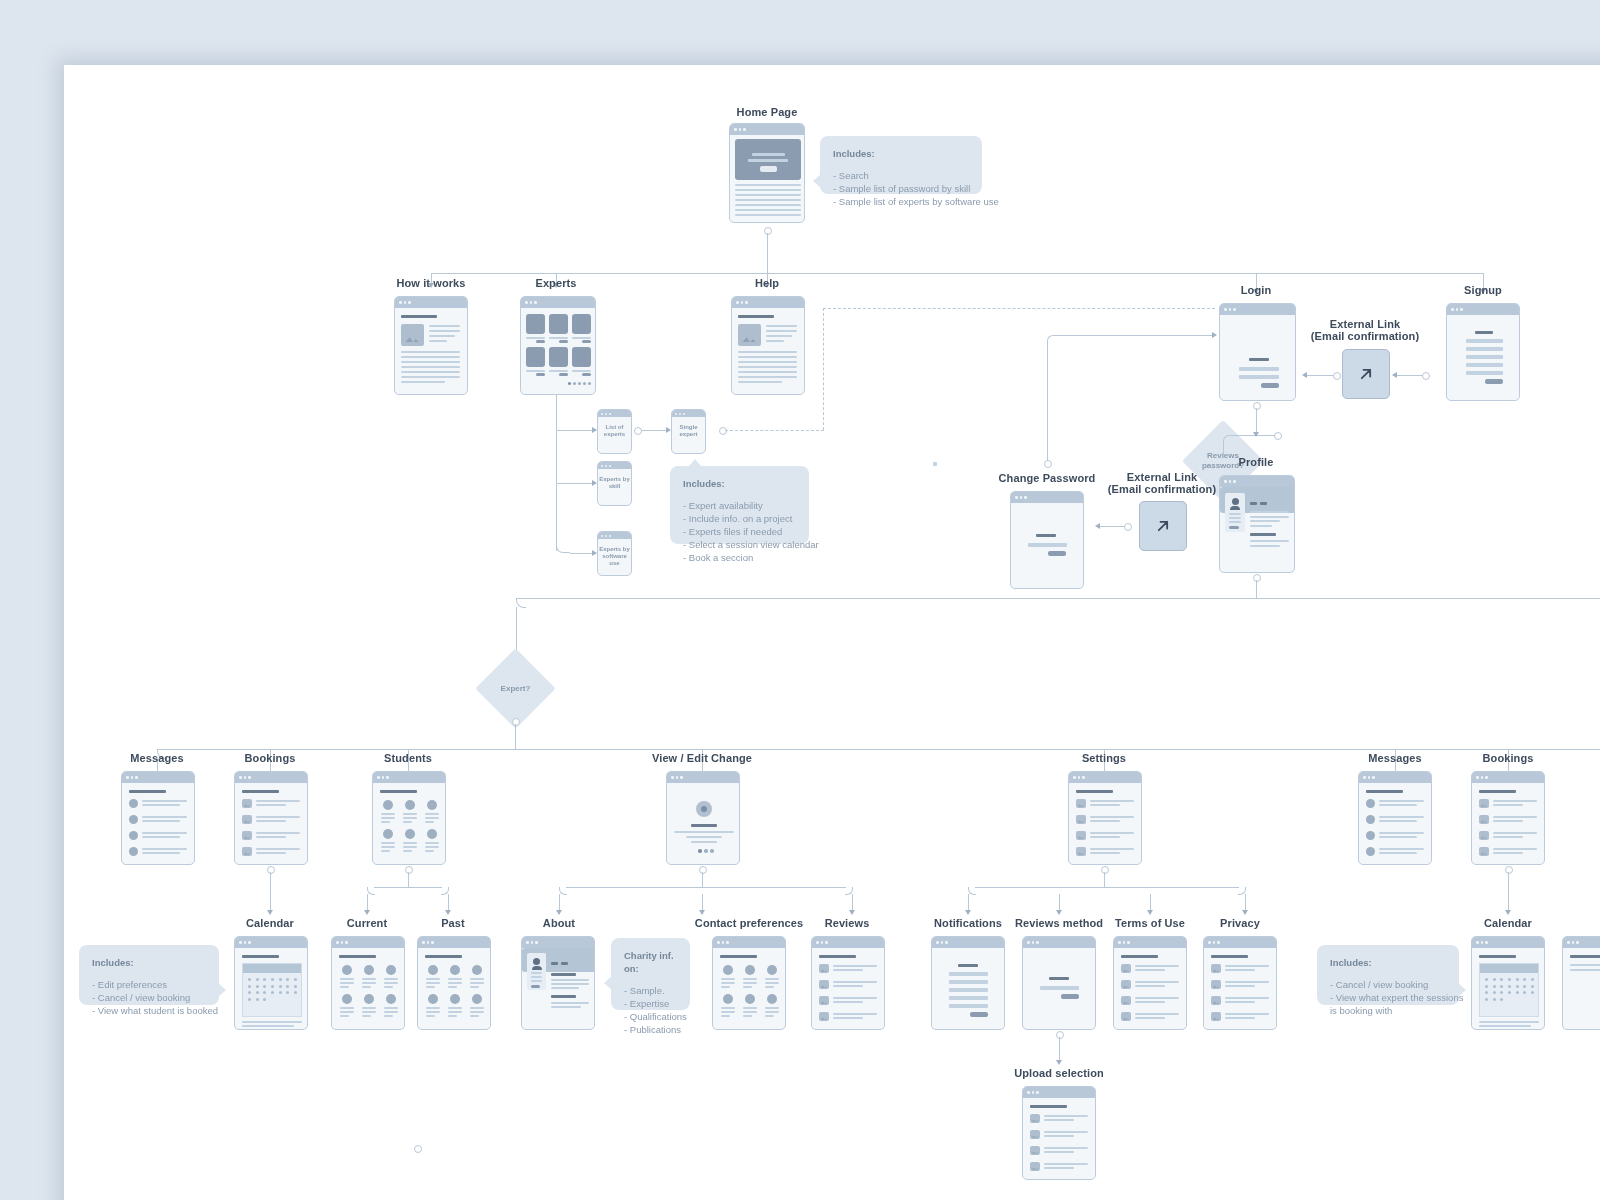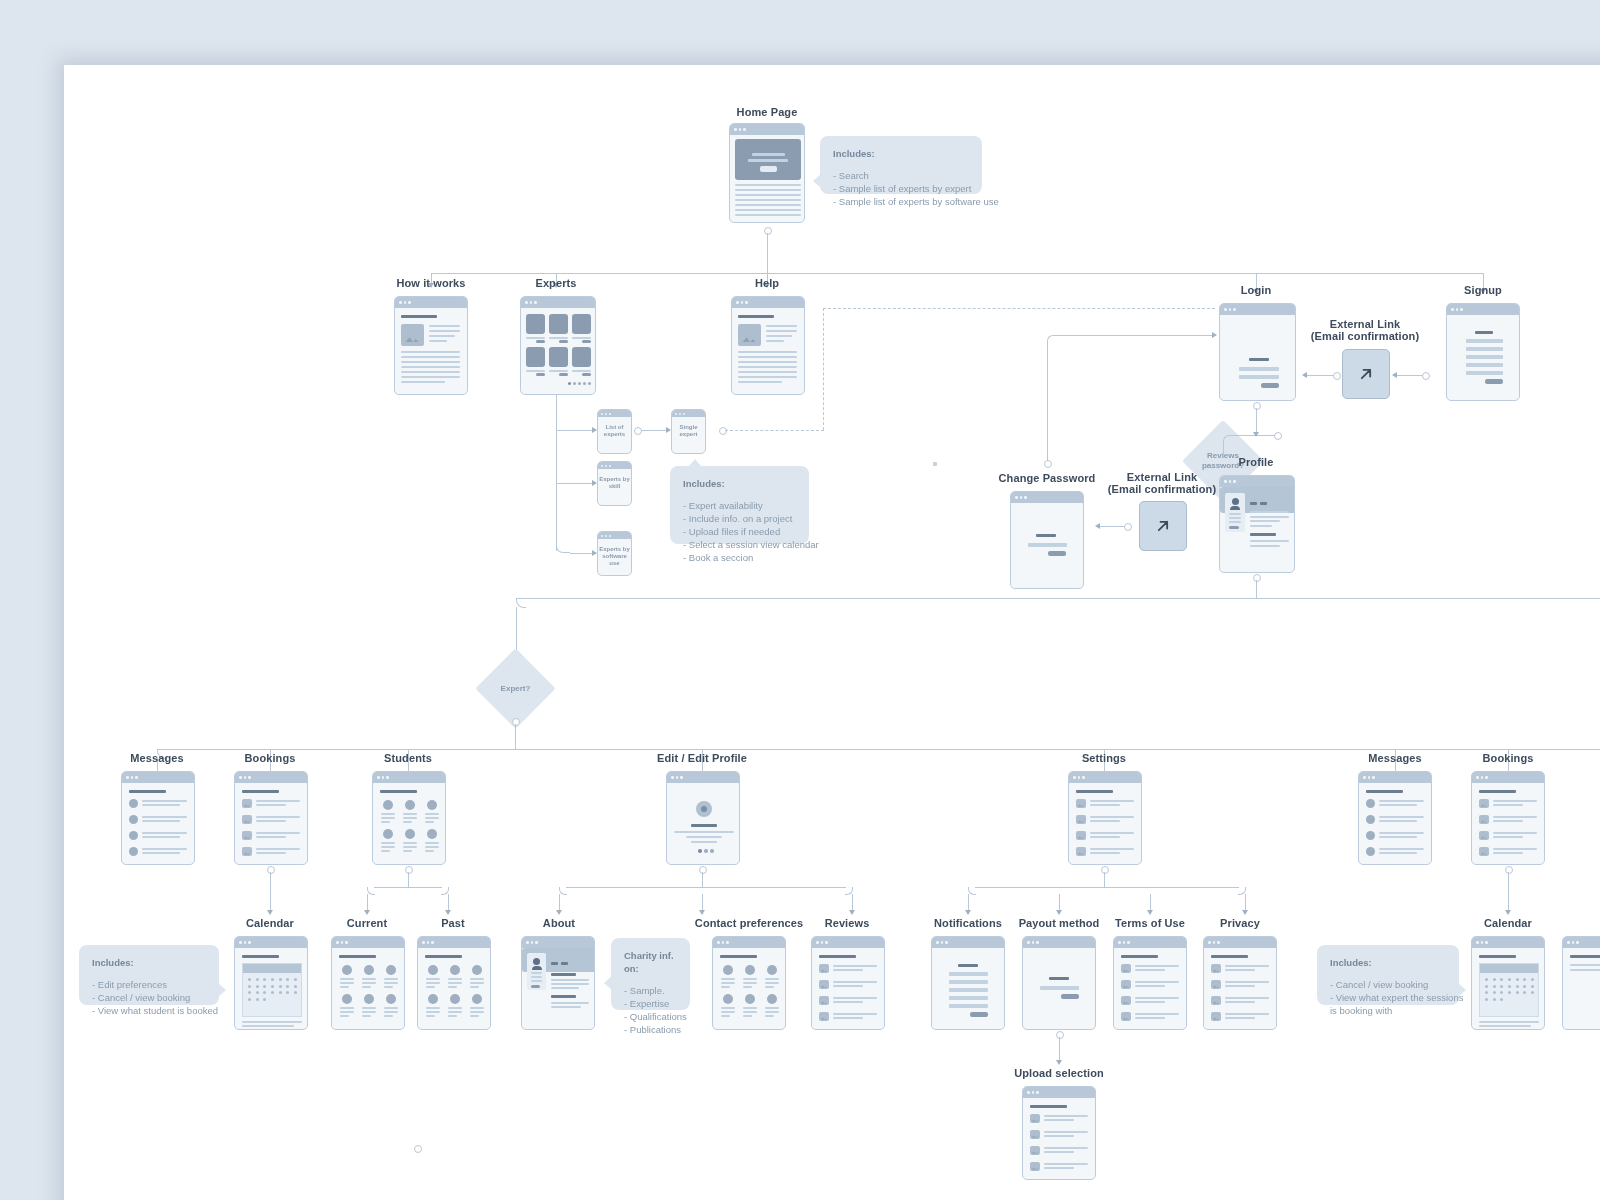--- a/index.html
+++ b/index.html
@@ -103,21 +103,21 @@
         <div class="ln" style="left:5px;top:74px;width:66px;height:2px;"></div>
         <div class="ln" style="left:5px;top:79px;width:66px;height:2px;"></div>
       </div>
     </div>
   </div>
 
   <div class="note" style="left:756px;top:71px;width:162px;height:58px;">
     <span class="tail left"></span>
     <b>Includes:</b>
     <div class="li">- Search</div>
-    <div class="li">- Sample list of experts by expert</div>
+    <div class="li">- Sample list of password by skill</div>
     <div class="li">- Sample list of experts by software use</div>
   </div>
 
   <div class="dotc" style="left:700px;top:162px;"></div>
   <div class="cx v" style="left:703px;top:168px;height:40px;"></div>
   <div class="cx h" style="left:367px;top:208px;width:1053px;"></div>
 
   <div class="cx v" style="left:367px;top:208px;height:12px;"></div>
   <div class="arr dn" style="left:363.5px;top:218px;"></div>
   <div class="cx v" style="left:492px;top:208px;height:12px;"></div>
@@ -259,21 +259,21 @@
       <div>Experts by</div>
       <div>software use</div>
     </div>
   </div>
 
   <div class="note" style="left:606px;top:401px;width:139px;height:78px;">
     <span class="tail up"></span>
     <b>Includes:</b>
     <div class="li">- Expert availability</div>
     <div class="li">- Include info. on a project</div>
-    <div class="li">- Upload files if needed</div>
+    <div class="li">- Experts files if needed</div>
     <div class="li">- Select a session view calendar</div>
     <div class="li">- Book a seccion</div>
   </div>
 
   <div class="node-label" style="left:703px;top:212px;">Help</div>
   <div class="wf" style="left:667px;top:231px;width:74px;height:99px;">
     <div class="wf-bar"></div>
     <div class="wf-dots">
         <i></i>
         <i></i>
@@ -560,21 +560,21 @@
   <div class="dotc" style="left:341px;top:801px;"></div>
   <div class="cx v" style="left:344px;top:807px;height:15px;"></div>
   <div class="cx h" style="left:310px;top:822px;width:68px;"></div>
   <div class="cor" style="left:303px;top:822px;width:8px;height:8px;border-right:none;border-top:none;border-bottom-left-radius:6px;"></div>
   <div class="cor" style="left:377px;top:822px;width:8px;height:8px;border-left:none;border-top:none;border-bottom-right-radius:6px;"></div>
   <div class="cx v" style="left:303px;top:829px;height:18px;"></div>
   <div class="arr dn" style="left:299.5px;top:845px;"></div>
   <div class="cx v" style="left:384px;top:829px;height:18px;"></div>
   <div class="arr dn" style="left:380.5px;top:845px;"></div>
 
-  <div class="node-label" style="left:638px;top:687px;">Edit / Edit Profile</div>
+  <div class="node-label" style="left:638px;top:687px;">View / Edit Change</div>
   <div class="wf" style="left:602px;top:706px;width:74px;height:94px;">
     <div class="wf-bar"></div>
     <div class="wf-dots">
         <i></i>
         <i></i>
         <i></i>
       </div>
     <div class="wf-body">
       <div class="circ" style="left:29px;top:18px;width:16px;height:16px;background:#b0c0d1;"></div>
       <div class="circ" style="left:34px;top:23px;width:6px;height:6px;background:#7d8fa3;"></div>
@@ -878,21 +878,21 @@
       <div class="ln dk" style="left:26px;top:16px;width:20px;height:3px;"></div>
       <div class="ln" style="left:17px;top:24px;width:39px;height:4px;"></div>
       <div class="ln" style="left:17px;top:32px;width:39px;height:4px;"></div>
       <div class="ln" style="left:17px;top:40px;width:39px;height:4px;"></div>
       <div class="ln" style="left:17px;top:48px;width:39px;height:4px;"></div>
       <div class="ln" style="left:17px;top:56px;width:39px;height:4px;"></div>
       <div class="blk" style="left:38px;top:64px;width:18px;height:5px;"></div>
     </div>
   </div>
 
-  <div class="node-label" style="left:995px;top:852px;">Payout method</div>
+  <div class="node-label" style="left:995px;top:852px;">Reviews method</div>
   <div class="wf" style="left:958px;top:871px;width:74px;height:94px;">
     <div class="wf-bar"></div>
     <div class="wf-dots">
         <i></i>
         <i></i>
         <i></i>
       </div>
     <div class="wf-body">
       <div class="ln dk" style="left:26px;top:29px;width:20px;height:3px;"></div>
       <div class="ln" style="left:17px;top:38px;width:39px;height:4px;"></div>

